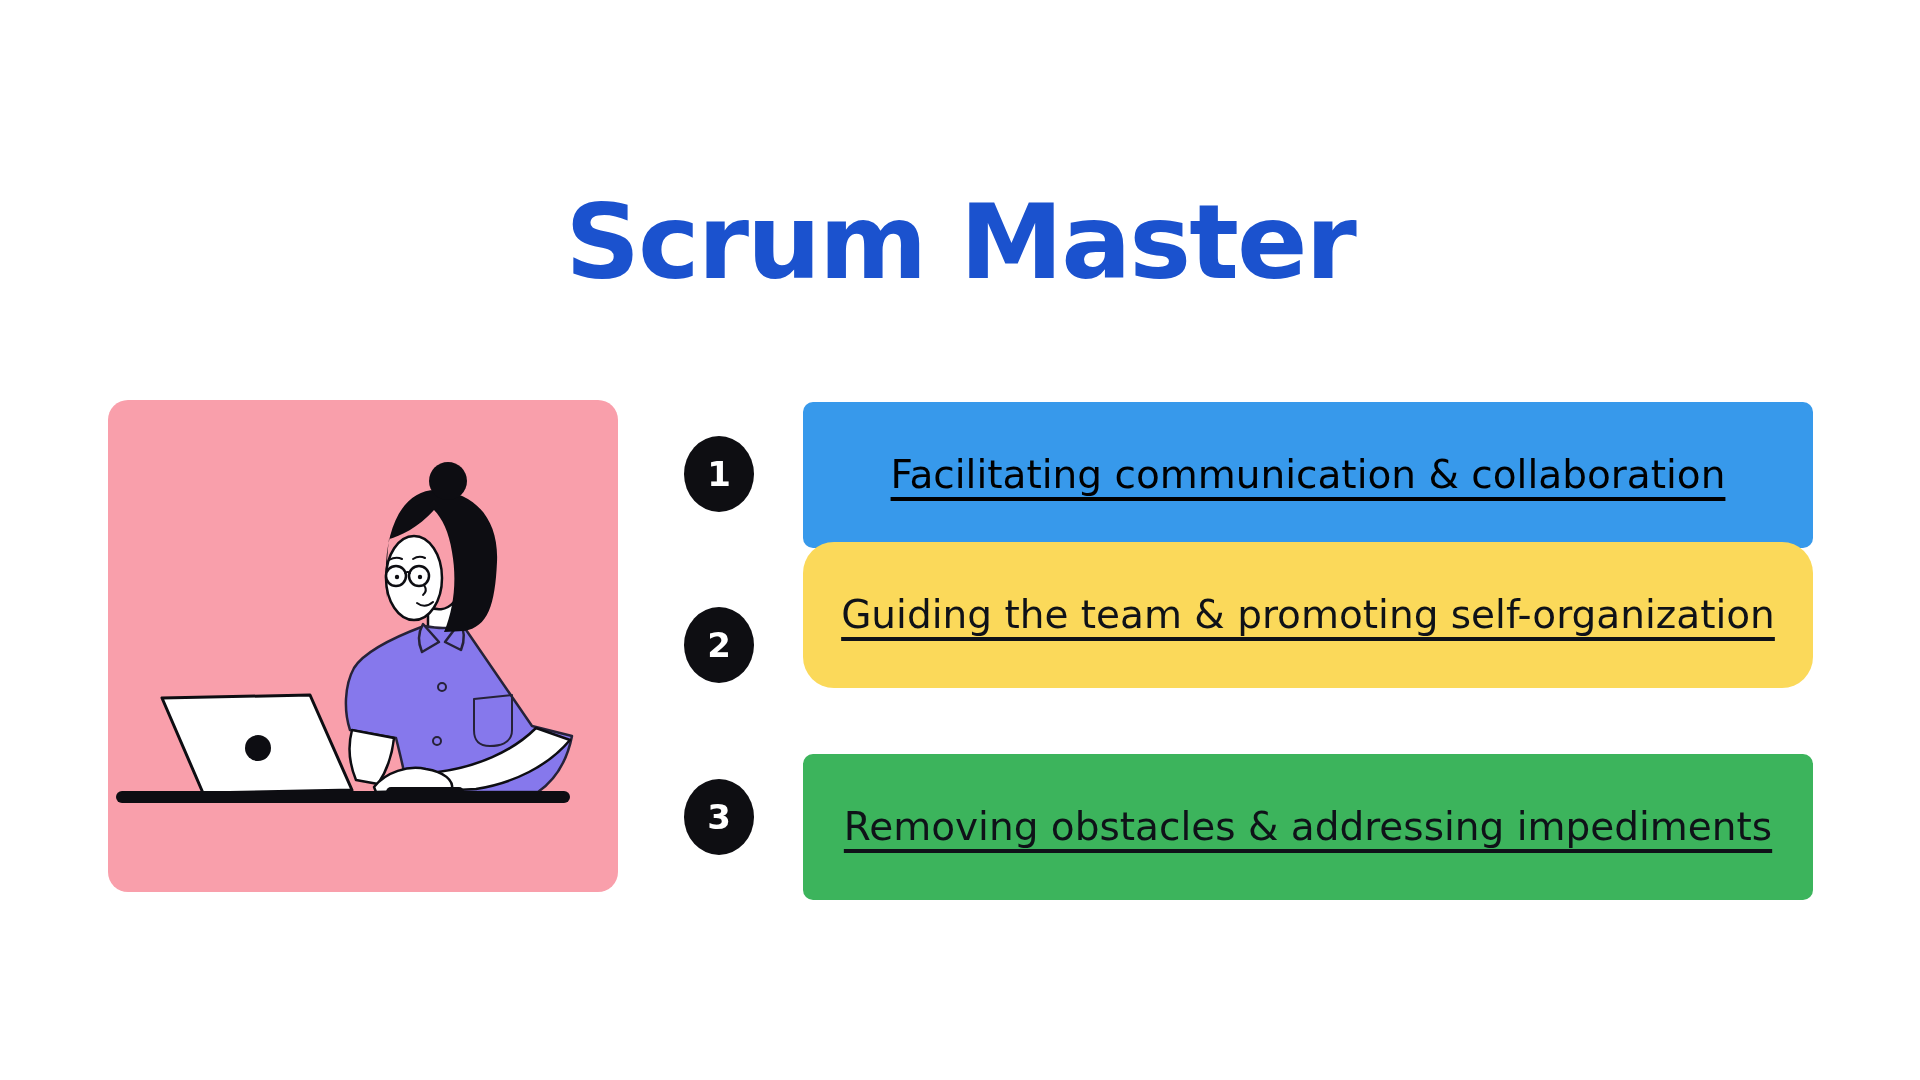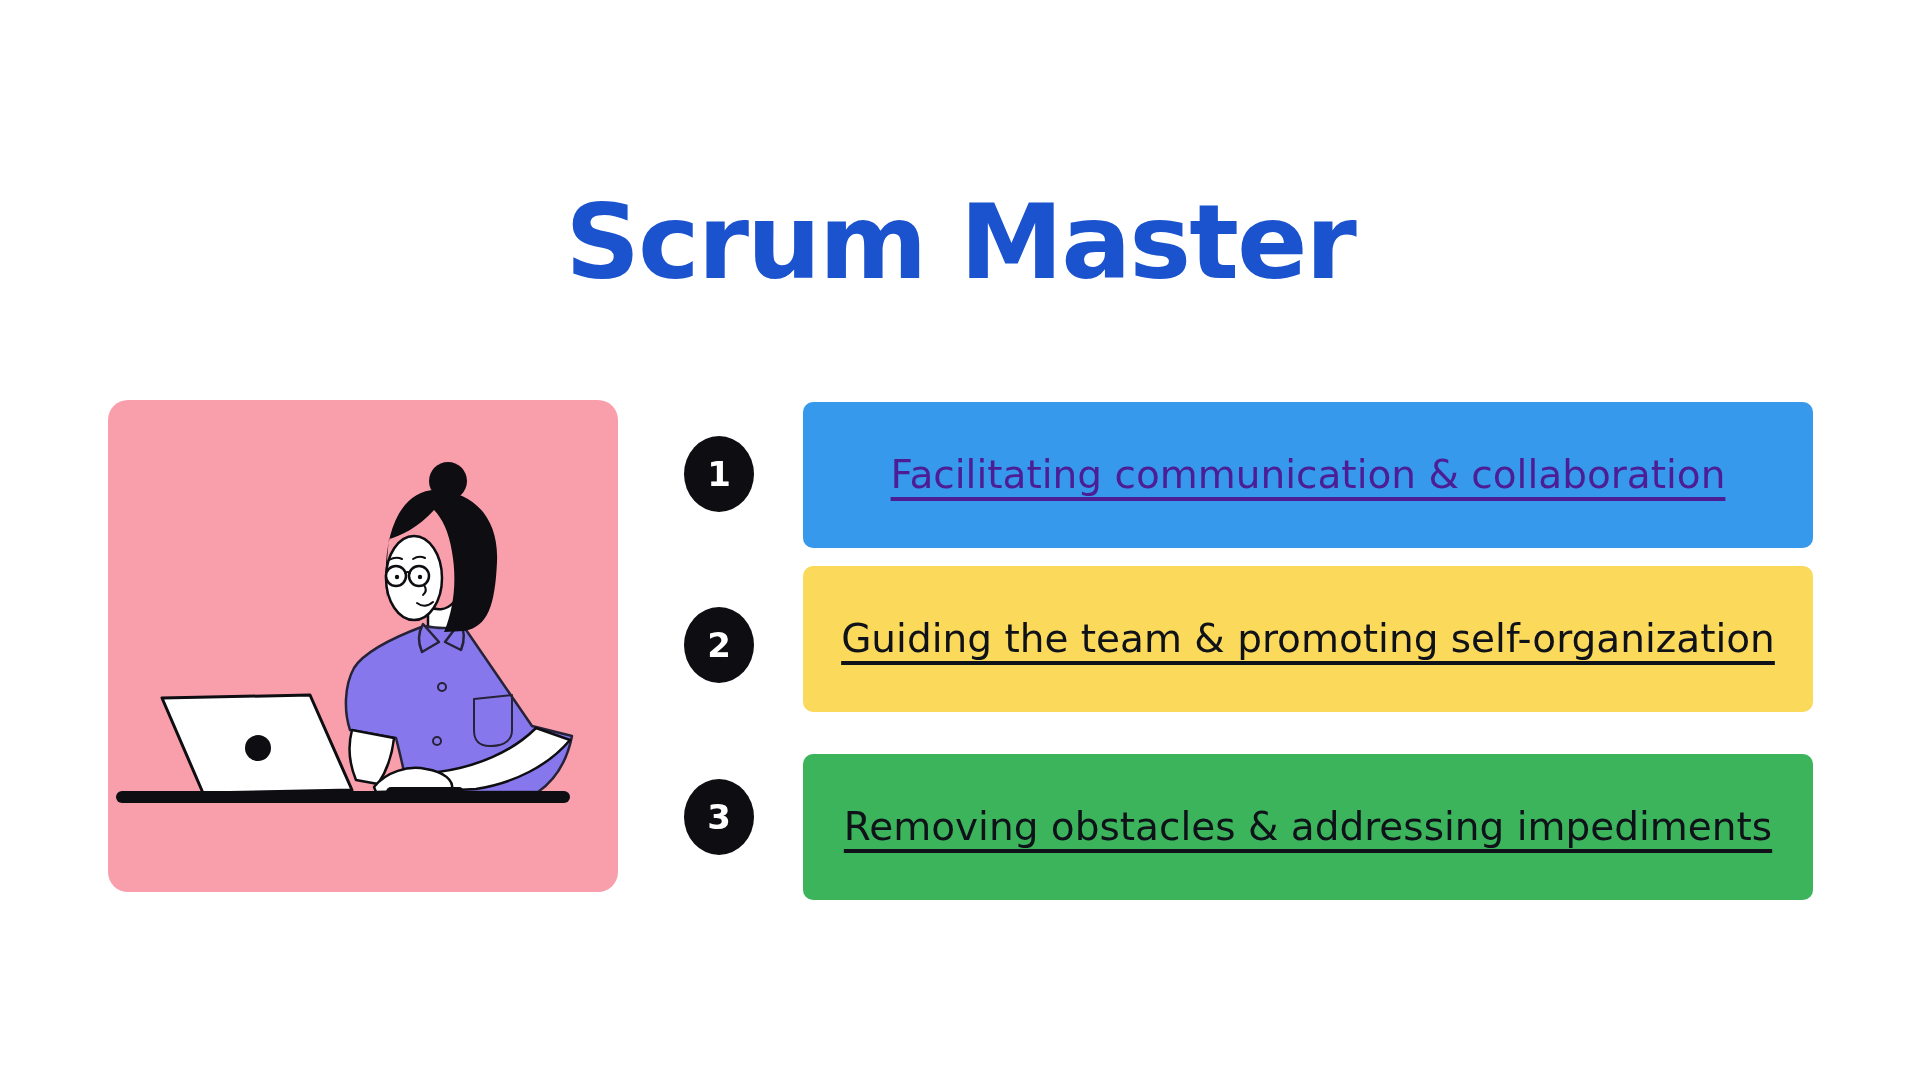--- a/index.html
+++ b/index.html
@@ -24,21 +24,21 @@
     color:#ffffff; font-size:34px; font-weight:bold;
   }
   .badge-1 { top:436px; }
   .badge-2 { top:607px; }
   .badge-3 { top:779px; }
   .bar {
     position:absolute; left:803px; width:1010px; height:146px;
     border-radius:10px; display:flex; align-items:center; justify-content:center;
   }
   .bar-1 { top:402px; }
-  .bar-2 { top:566px; }
+  .bar-2 { top:542px;border-radius:31px; }
   .bar-3 { top:742px; }
   .bar-label {
     font-size:39px; line-height:1.2;
     text-decoration:underline;
     text-decoration-thickness:3.5px;
     text-underline-offset:9px;
     white-space:nowrap;
   }
 </style>
 </head>
@@ -112,21 +112,21 @@
       <rect x="278" y="387" width="78" height="10" rx="5" fill="#0D0D12"></rect>
 
       <rect x="8" y="391" width="454" height="12" rx="6" fill="#0D0D12"></rect>
     </svg>
   </div>
 
   <div class="badge badge-1" style="background-color: rgb(14, 14, 18);">
     <span>1</span>
   </div>
   <div class="bar bar-1" style="background-color: rgb(55, 153, 235);">
-    <span class="bar-label" style="color: #4c1d95;">Facilitating communication &amp; collaboration</span>
+    <span class="bar-label" style="color: #000000;">Facilitating communication &amp; collaboration</span>
   </div>
 
   <div class="badge badge-2" style="background-color: rgb(14, 14, 18);">
     <span>2</span>
   </div>
   <div class="bar bar-2" style="background-color: rgb(251, 217, 90);">
     <span class="bar-label" style="color: rgb(15, 18, 24);">Guiding the team &amp; promoting self-organization</span>
   </div>
 
   <div class="badge badge-3" style="background-color: rgb(14, 14, 18);">

